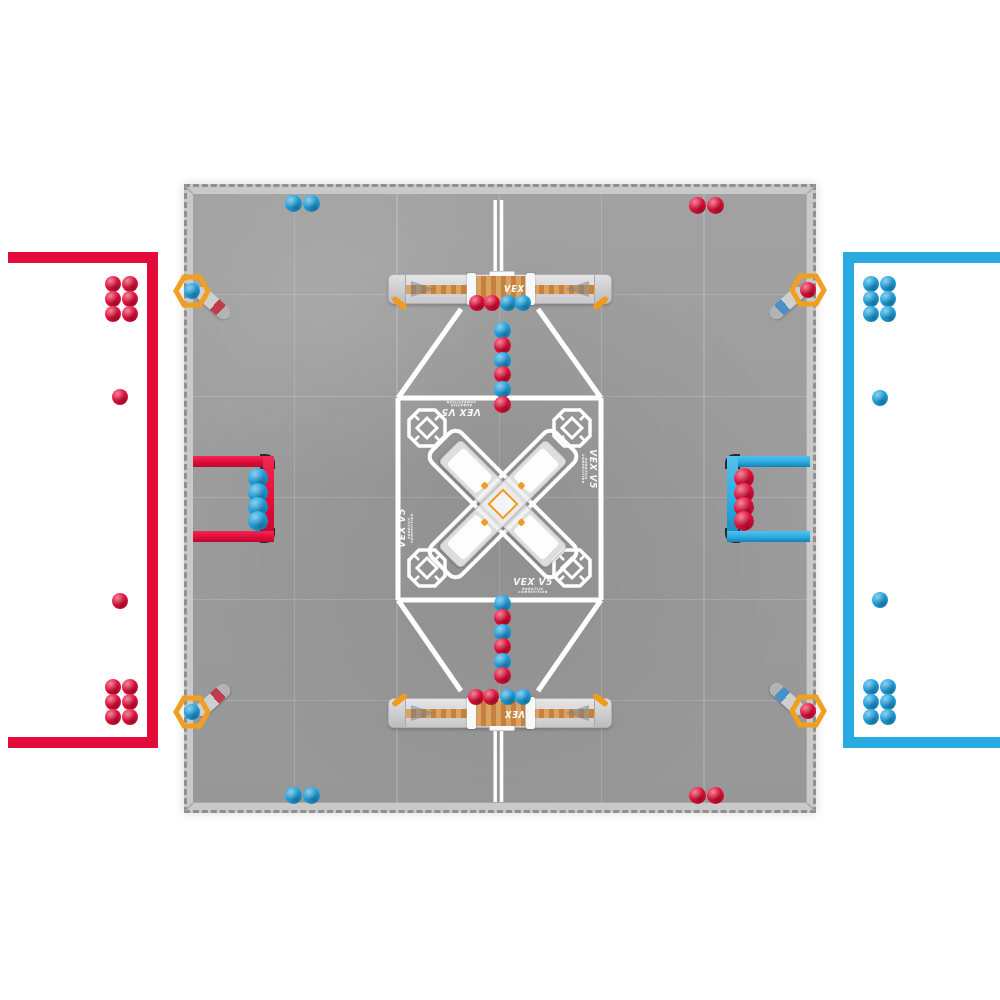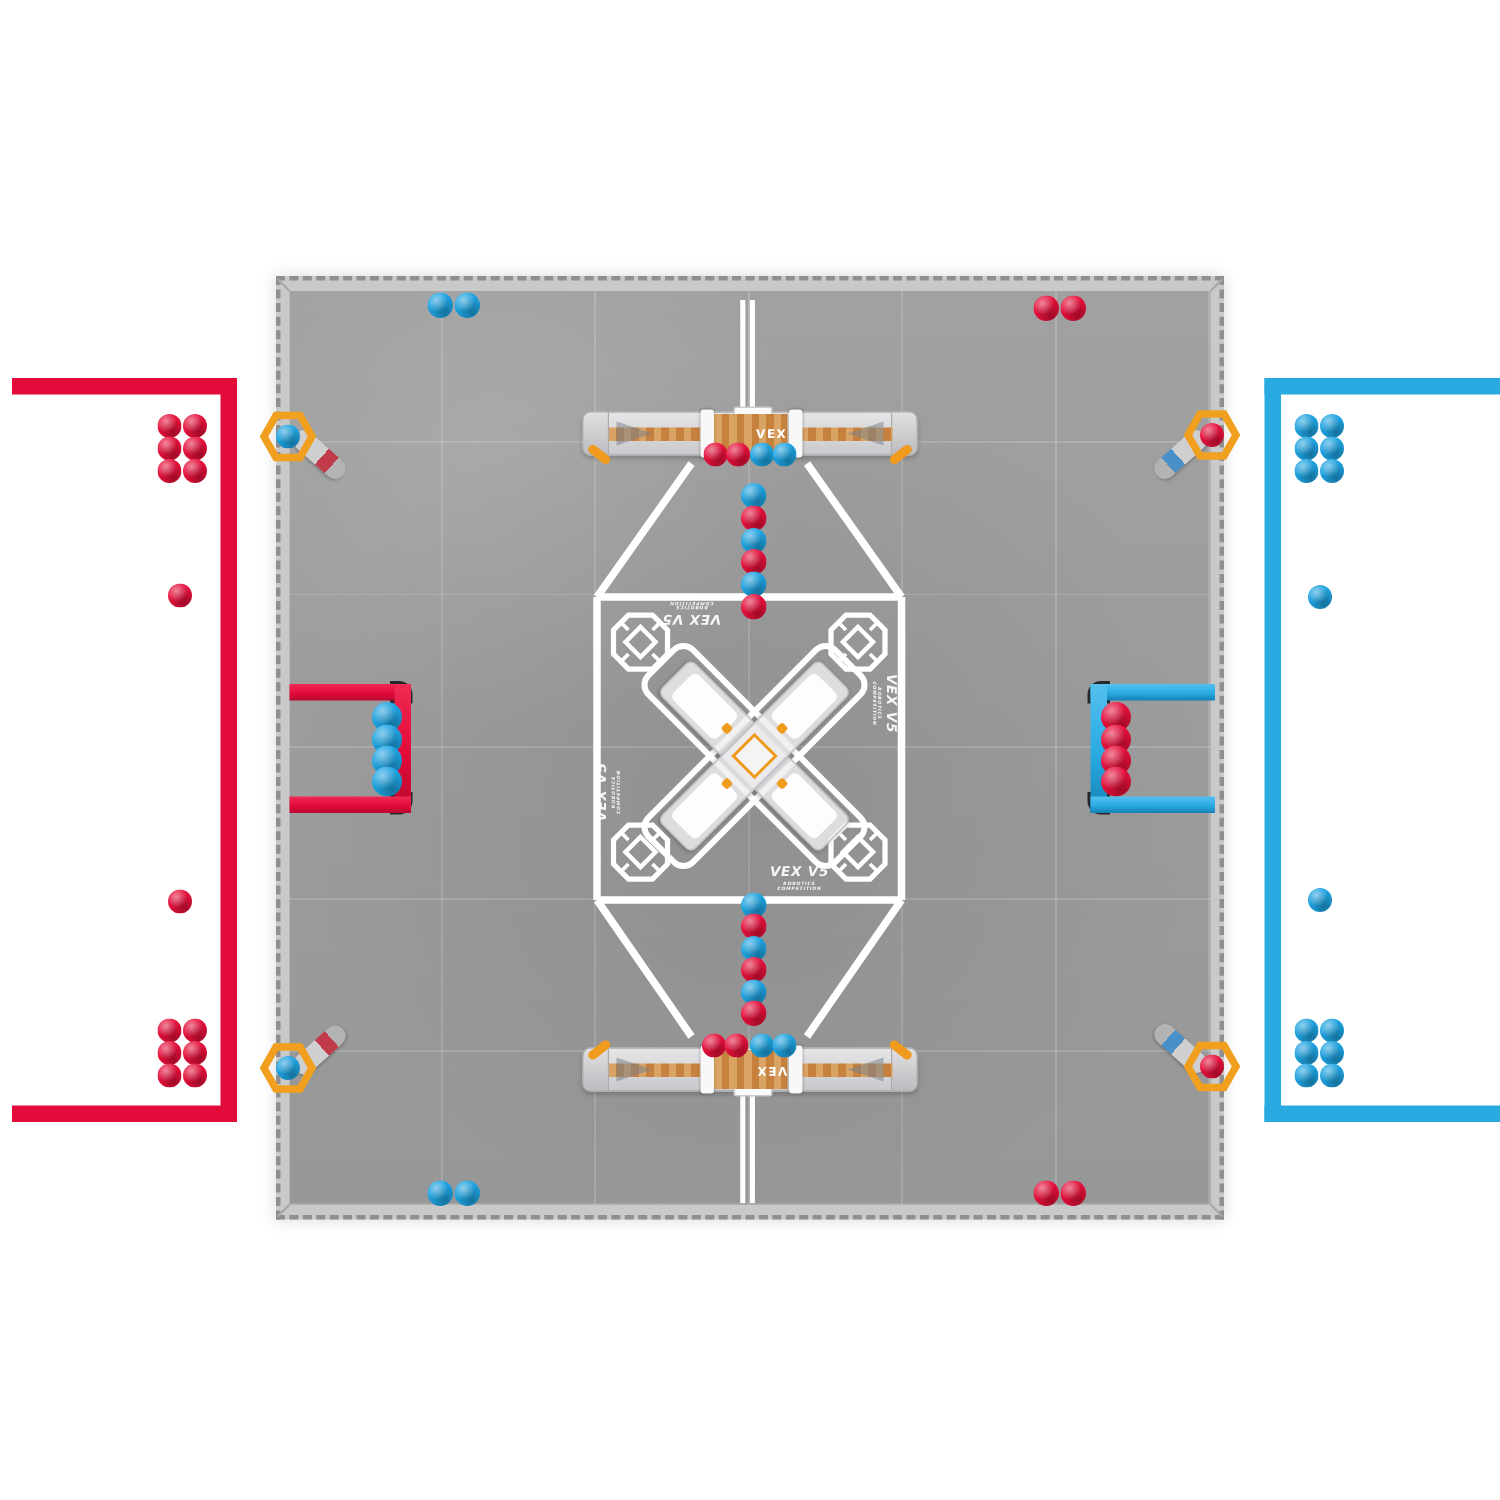--- a/index.html
+++ b/index.html
@@ -41,21 +41,21 @@
   .lg-cap{position:absolute;top:0;width:16px;height:100%;background:linear-gradient(180deg,#e0e0e2,#bcbcc0);}
   .lg-cap.left{left:0;border-radius:6px 0 0 6px;border-right:1px solid #aaa;}
   .lg-cap.right{right:0;border-radius:0 6px 6px 0;border-left:1px solid #aaa;}
   .lg-wood{position:absolute;top:10px;height:9px;
     background:repeating-linear-gradient(90deg, var(--wood1) 0 5px, var(--wood2) 5px 10px);}
   .lg-band{position:absolute;top:-2px;height:32px;width:9px;background:#f8f8f8;
     box-shadow:0 0 2px rgba(0,0,0,.3);border-radius:2px;}
   .lg-center{position:absolute;top:1px;height:26px;left:87px;width:49px;
     background:repeating-linear-gradient(90deg, var(--wood1) 0 5px, var(--wood2) 5px 10px);
     display:flex;align-items:center;justify-content:center;}
-  .lg-label{color:#fff;font-weight:bold;font-size:8px;letter-spacing:1px;margin-left:28px;}
+  .lg-label{color:#fff;font-weight:bold;font-style:italic;font-size:8px;letter-spacing:1px;margin-left:28px;}
   .chev{position:absolute;top:6px;width:0;height:0;border-top:8px solid transparent;border-bottom:8px solid transparent;opacity:.55;}
   .chev.l{border-left:24px solid #7e848a;}
   .chev.r{border-right:24px solid #7e848a;}
   .hook{position:absolute;width:17px;height:6px;background:var(--orange);border-radius:3px;z-index:8;}
   .lg-tab{position:absolute;left:100px;width:24px;height:6px;background:#fafafa;border:1px solid #ccc;border-radius:2px;}
   
   .tube{position:absolute;width:42px;height:14px;border-radius:7px;z-index:7;box-shadow:0 1px 2px rgba(0,0,0,.25);}
   .tube.band-right-red{background:linear-gradient(90deg,#cfcfcf 0 55%, #c23b4b 55% 76%, #b3b3b3 76% 100%);}
   .tube.band-left-blue{background:linear-gradient(90deg,#b3b3b3 0 24%, #4a90c8 24% 45%, #cfcfcf 45% 100%);}
   .loader-hex{position:absolute;z-index:8;}

